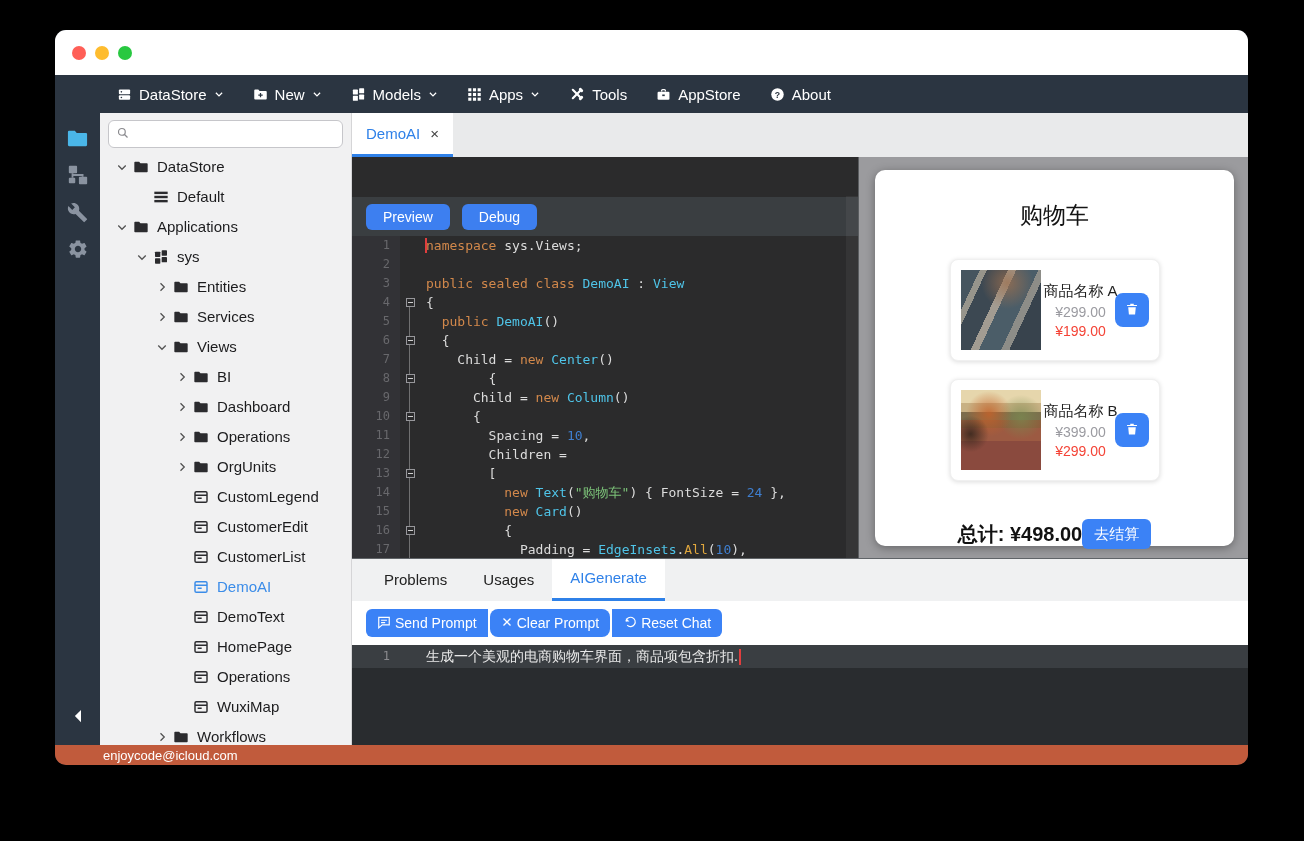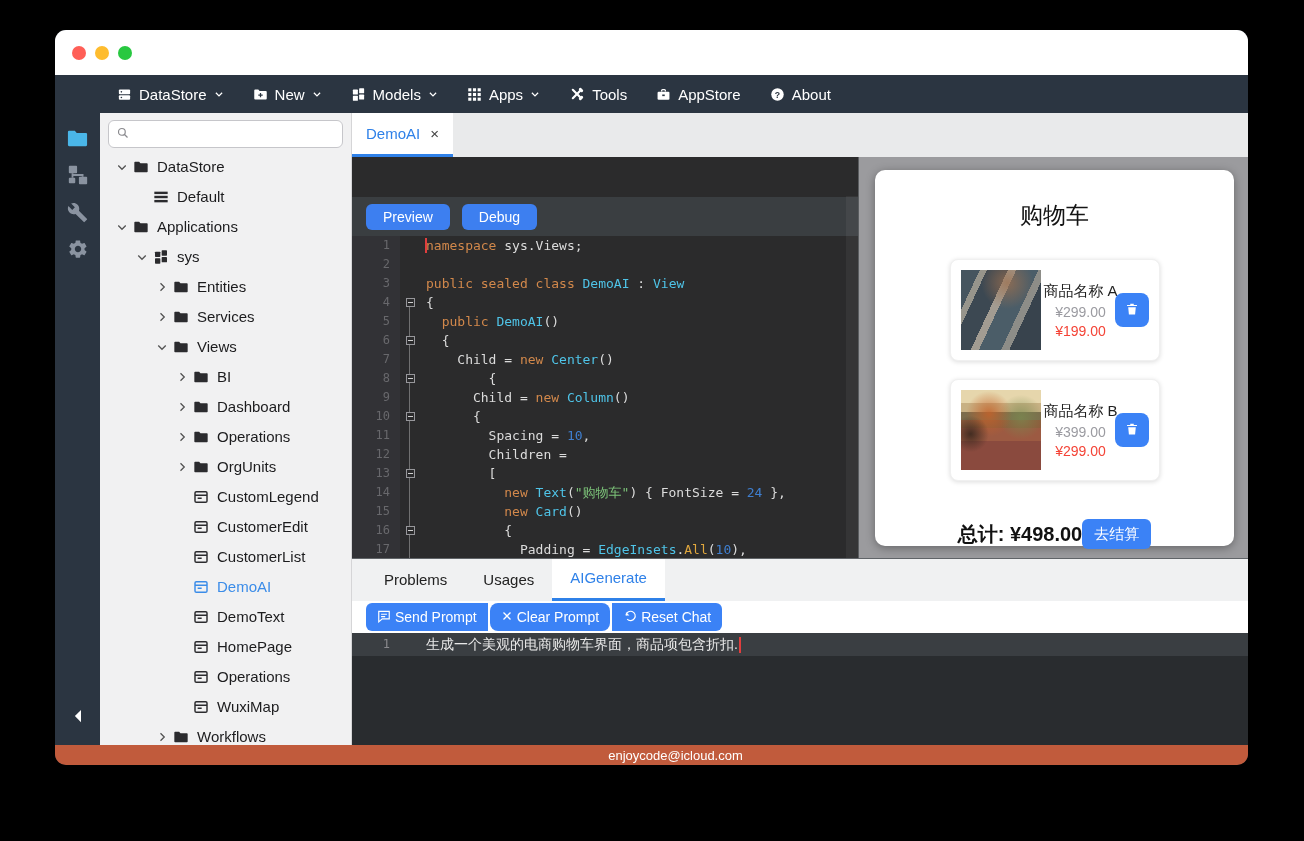--- a/index.html
+++ b/index.html
@@ -72,31 +72,31 @@
   .pdisc { font-size:14px; color:#f44336; }
   .trash-btn { width:34px; height:34px; background:#3b82f6; border:none; border-radius:8px; display:flex; align-items:center; justify-content:center; flex:0 0 auto; margin-left:-6px; }
   .total-row { display:flex; align-items:center; margin-top:20px; }
   .total-label { font-size:20px; color:#111; font-weight:600; }
   .checkout-btn { background:#3b82f6; color:#fff; border:none; border-radius:6px; height:30px; padding:0 12px; font-size:15px; font-family:inherit; }
   
   .bottom { flex:1 1 auto; display:flex; flex-direction:column; border-top:1px solid #606468; min-height:0; }
   .btabs { height:42px; background:#f0f1f2; display:flex; padding-left:14px; flex:0 0 auto; }
   .btab { padding:0 18px; line-height:41px; font-size:15px; color:#222; }
   .btab.active { background:#fff; color:#2f81e8; border-bottom:3px solid #2f81e8; line-height:38px; }
-  .brow { height:32px; background:#fff; display:flex; align-items:center; padding-left:14px; flex:0 0 auto; }
+  .brow { height:44px; background:#fff; display:flex; align-items:center; padding-left:14px; flex:0 0 auto; }
   .pbtn { background:#3b82f6; color:#fff; border:none; height:28px; padding:0 11px; font-size:14px; display:flex; align-items:center; gap:4px; font-family:inherit; }
   .pbtn.first { border-radius:6px 0 0 6px; } .pbtn.mid { border-radius:8px; } .pbtn.last { border-radius:0 6px 6px 0; }
   .pbtn + .pbtn { margin-left:2px; }
   .prompt-editor { flex:1 1 auto; background:#292c2f; font-family:"DejaVu Sans Mono","Liberation Mono",monospace; overflow:hidden; }
   .prline { height:23px; background:#3a3e42; display:flex; align-items:center; }
   .prline .ln { background:transparent; color:#8a8a8e; height:23px; line-height:23px; }
   .prtext { color:#e8e8e8; font-size:14px; margin-left:26px; font-family:"Liberation Sans","DejaVu Sans",sans-serif; }
   .prcaret { display:inline-block; width:2px; height:16px; background:#e03e3e; vertical-align:-3px; margin-left:1px; }
   
-  .footer { height:20px; background:#c15b3c; color:#fff; font-size:13px; display:flex; align-items:center; justify-content:center; flex:0 0 auto;padding-left:48px; }
+  .footer { height:20px; background:#c15b3c; color:#fff; font-size:13px; display:flex; align-items:center; justify-content:flex-start; flex:0 0 auto;padding-left:48px; }
 </style>
 </head>
 <body>
 
 <div class="window">
 
   <div class="titlebar">
     <span class="light red"></span>
     <span class="light yellow"></span>
     <span class="light green"></span>

